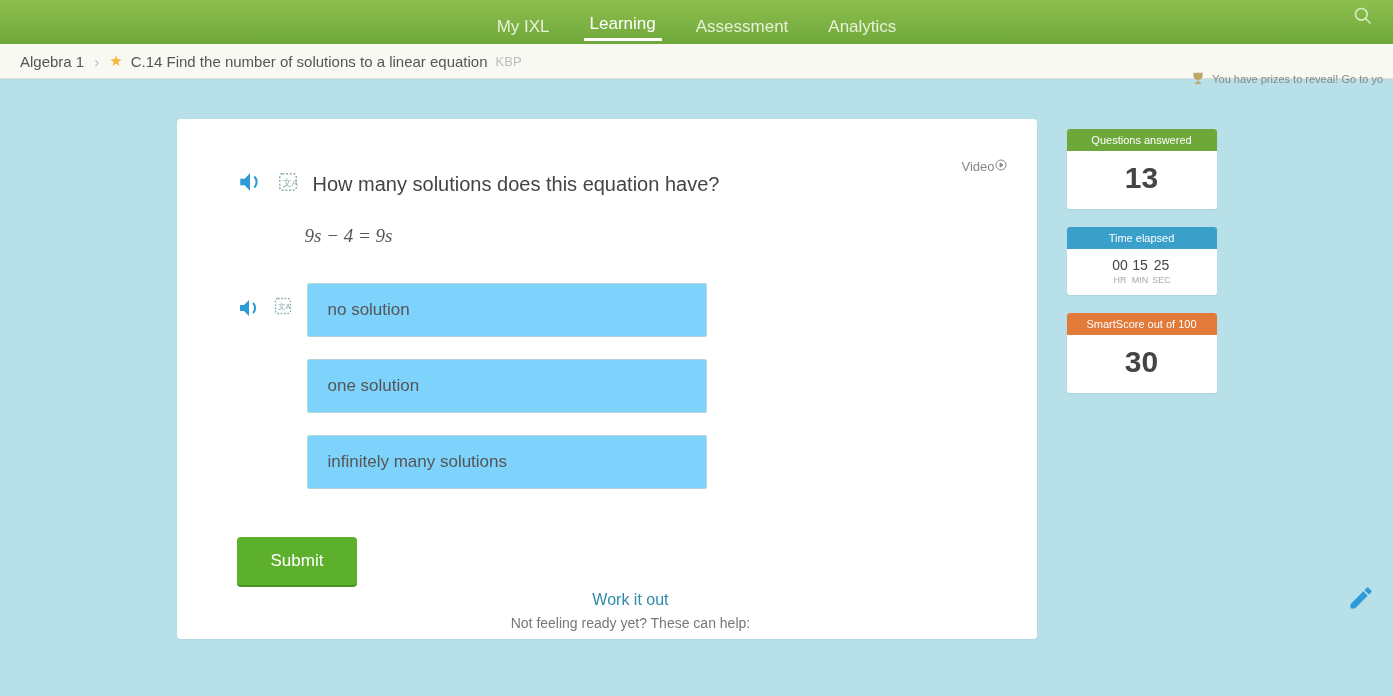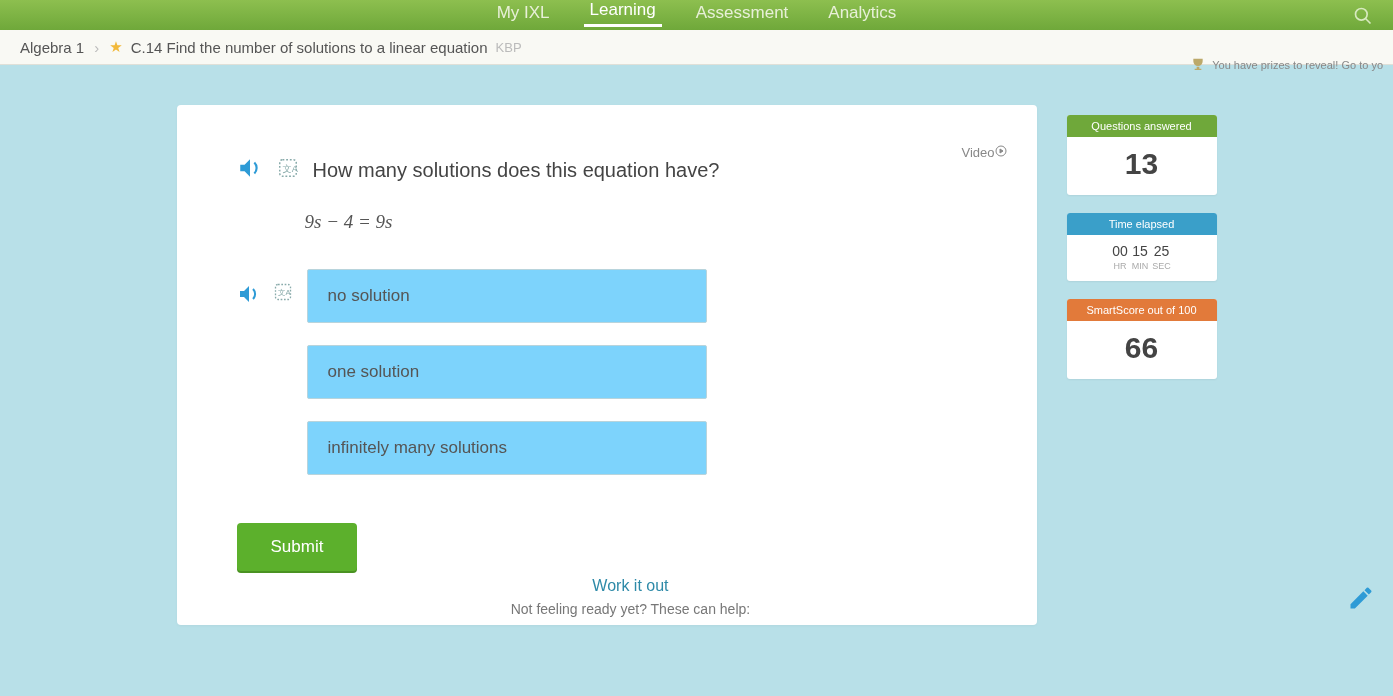--- a/index.html
+++ b/index.html
@@ -6,21 +6,21 @@
   body {
     font-family: Verdana, Geneva, sans-serif;
     background: #b8e0e8;
     width: 1393px;
     height: 696px;
     overflow: hidden;
     position: relative;
   }
   .top-nav {
     background: linear-gradient(to bottom, #8dbf4f, #6fa83a);
-    height: 30px;
+    height: 44px;
     display: flex;
     align-items: flex-end;
     justify-content: center;
     gap: 28px;
     padding-bottom: 3px;
     position: relative;
   }
   .top-nav .nav-item {
     color: #e8f0d8;
     font-size: 17px;
@@ -309,21 +309,21 @@
     <div class="stat-box">
       <div class="stat-head blue">Time elapsed</div>
       <div class="time-cells">
         <div class="time-cell"><span class="n">00</span><span class="u">HR</span></div>
         <div class="time-cell"><span class="n">15</span><span class="u">MIN</span></div>
         <div class="time-cell"><span class="n">25</span><span class="u">SEC</span></div>
       </div>
     </div>
     <div class="stat-box">
       <div class="stat-head orange">SmartScore out of 100</div>
-      <div class="stat-val">66</div>
+      <div class="stat-val">30</div>
     </div>
   </div>
 </div>
 
 <span class="pencil">
   <svg width="28" height="28" viewBox="0 0 24 24" fill="#2e9bd6">
       <path d="M3 17.25V21h3.75l11-11-3.75-3.75-11 11zM20.7 7.04a1 1 0 0 0 0-1.41l-2.34-2.34a1 1 0 0 0-1.41 0L15 5.25 18.75 9l1.95-1.96z"></path>
     </svg>
 </span>
 

